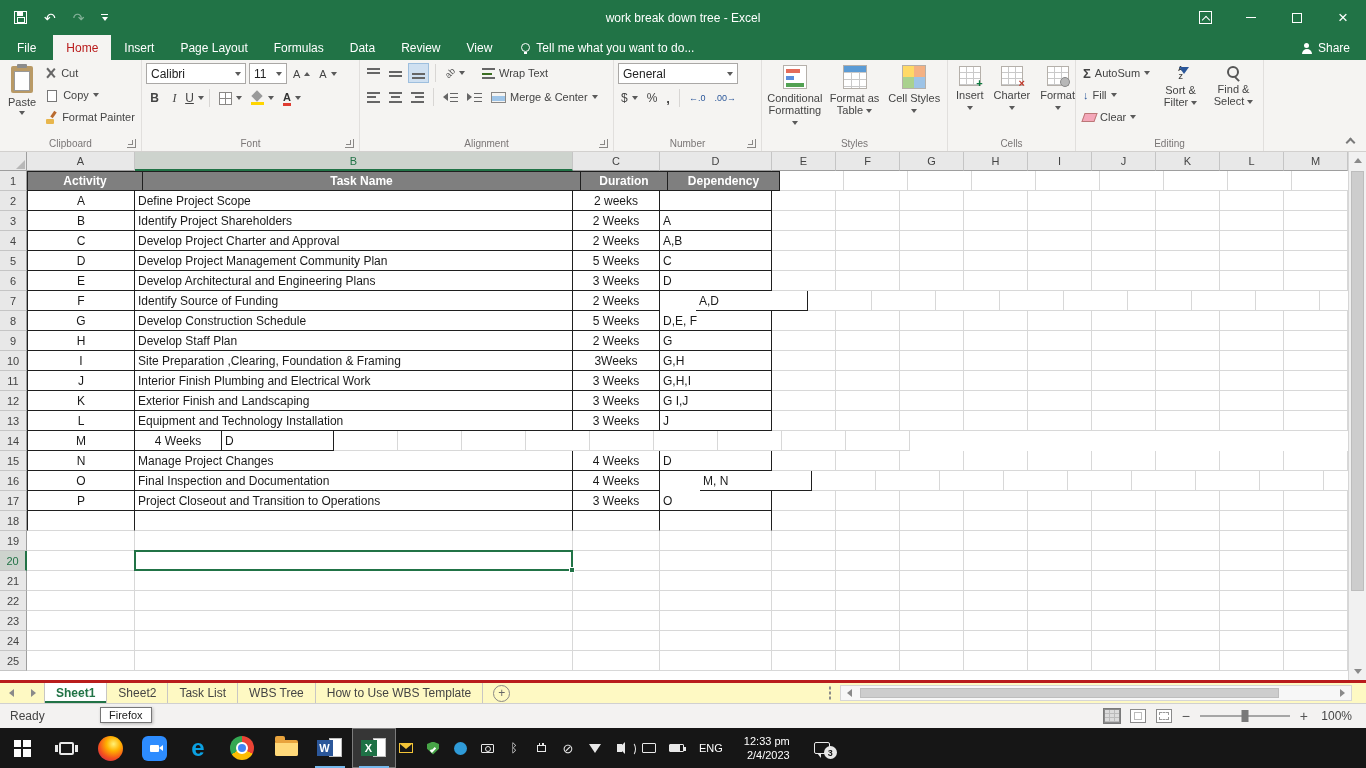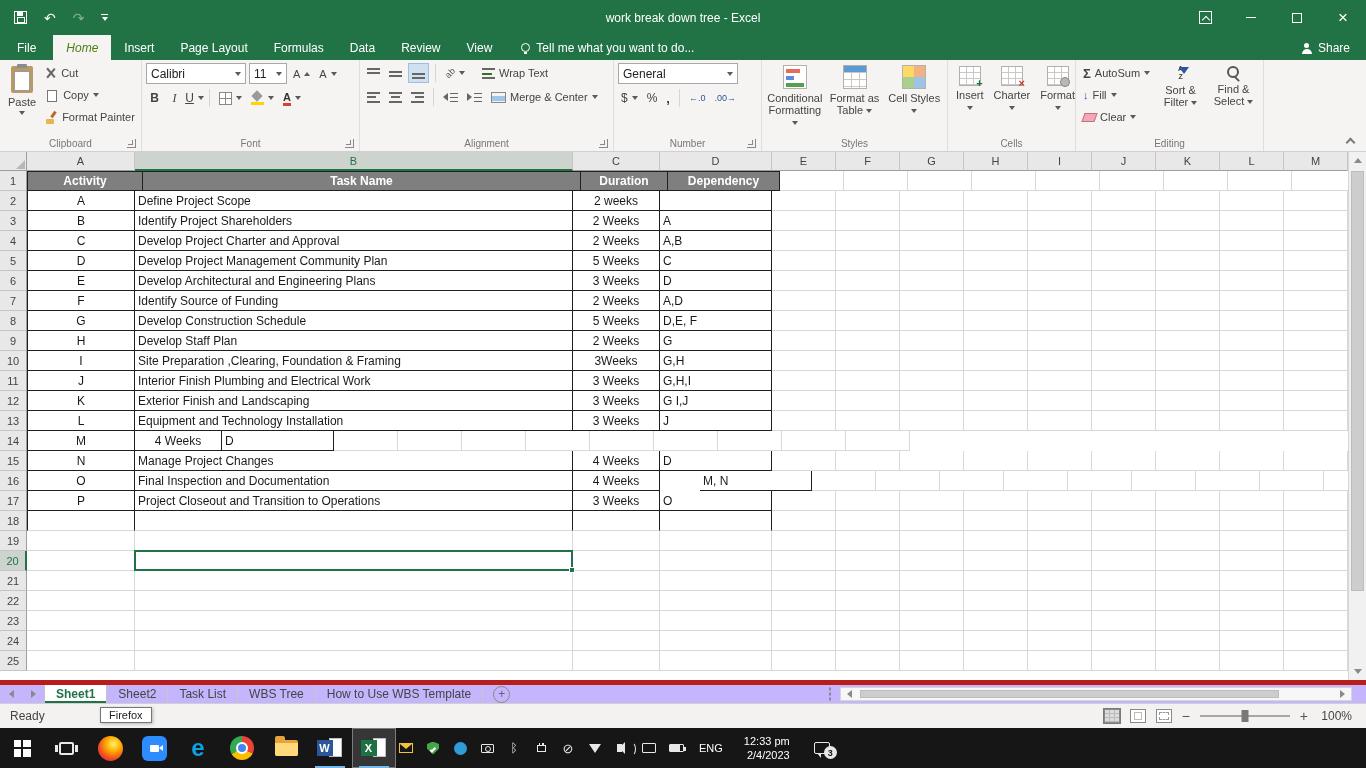--- a/index.html
+++ b/index.html
@@ -22,21 +22,21 @@
 .ic-rdo{width:13px;height:13px;border:1px solid #fff;position:relative;}
 .ic-rdo::after{content:"";position:absolute;left:3px;top:5px;width:5px;height:5px;border-top:1.5px solid #fff;border-left:1.5px solid #fff;transform:rotate(45deg);}
 .ic-min{width:10px;height:1.5px;background:#fff;display:block;}
 .ic-max{width:10px;height:10px;border:1px solid #fff;display:block;}
 .ic-close{font-size:17px;line-height:1;}
 
 
 .tabs{height:25px;background:#217346;display:flex;align-items:stretch;color:#fff;flex:0 0 25px;}
 .tab{display:flex;align-items:center;padding:0 13px;font-size:12px;cursor:default;}
 .tab.file{padding:0 17px;}
-.tab.active{background:#f5f4f2;color:#4d7c0f;font-style:italic;}
+.tab.active{background:#f5f4f2;color:#b91c1c;}
 .tellme{display:flex;align-items:center;gap:6px;margin-left:16px;font-size:12px;color:#fff;}
 .ic-bulb{width:9px;height:9px;border:1.2px solid #fff;border-radius:50%;position:relative;}
 .ic-bulb::after{content:"";position:absolute;left:2px;bottom:-3px;width:3px;height:2px;background:#fff;}
 .signin{margin-left:auto;display:flex;align-items:center;font-size:12px;padding:0 14px;margin-top:44px;}
 .sharebtn{display:flex;align-items:center;gap:6px;font-size:12px;padding:0 16px;}
 .ic-person{width:10px;height:10px;position:relative;}
 .ic-person::before{content:"";position:absolute;left:2.5px;top:0;width:5px;height:5px;border-radius:50%;background:#fff;}
 .ic-person::after{content:"";position:absolute;left:0;bottom:-1px;width:10px;height:5px;border-radius:5px 5px 0 0;background:#fff;}
 
 
@@ -145,21 +145,21 @@
 .vscroll{position:absolute;right:0;top:0;bottom:0;width:18px;background:#f1f1f1;border-left:1px solid #d6d6d6;}
 .vs-btn{height:17px;display:flex;align-items:center;justify-content:center;}
 .vs-btn.bot{position:absolute;bottom:0;left:0;right:0;}
 .sa-u{width:0;height:0;border-left:4px solid transparent;border-right:4px solid transparent;border-bottom:5px solid #8a8a8a;}
 .sa-d{width:0;height:0;border-left:4px solid transparent;border-right:4px solid transparent;border-top:5px solid #8a8a8a;}
 .sa-l{width:0;height:0;border-top:4px solid transparent;border-bottom:4px solid transparent;border-right:5px solid #8a8a8a;}
 .sa-r{width:0;height:0;border-top:4px solid transparent;border-bottom:4px solid transparent;border-left:5px solid #8a8a8a;}
 .vs-thumb{position:absolute;left:2px;right:2px;top:19px;height:420px;background:#cdcdcd;border:1px solid #bdbdbd;}
 
 
-.sheetbar{flex:0 0 23px;height:23px;background:#c4b5fd;border-top:5px solid #b91c1c;display:flex;align-items:stretch;}
+.sheetbar{flex:0 0 23px;height:23px;background:#fef9c3;border-top:3px solid #b91c1c;display:flex;align-items:stretch;}
 .snav{width:22px;display:flex;align-items:center;justify-content:center;}
 #sheettabs{display:flex;align-items:stretch;}
 .stab{display:flex;align-items:center;padding:0 11px;border-right:1px solid #c8c6c4;font-size:12px;color:#444;}
 .stab:first-child{border-left:1px solid #c8c6c4;}
 .stab.active{background:#fff;color:#217346;font-weight:700;box-shadow:inset 0 -2px 0 #217346;}
 .addsheet{width:17px;height:17px;border:1px solid #8a8886;border-radius:50%;align-self:center;margin-left:10px;display:flex;align-items:center;justify-content:center;font-size:12px;color:#666;}
 .sb-spacer{flex:1;}
 .dots{width:4px;height:14px;align-self:center;background:radial-gradient(circle,#8a8a8a 1.2px,transparent 1.4px) center/4px 5px repeat-y;margin-right:8px;}
 .hscroll{width:512px;display:flex;align-items:stretch;border:1px solid #d6d6d6;background:#f7f7f7;margin:2px 0;}
 .hs-btn{width:17px;display:flex;align-items:center;justify-content:center;}
@@ -642,21 +642,21 @@
           <div class="g-cell" style="width: 64px;"></div>
           <div class="g-cell" style="width: 64px;"></div>
           <div class="g-cell" style="width: 64px;"></div>
           <div class="g-cell" style="width: 64px;"></div>
         </div>
         <div class="g-row">
           <div class="g-rhead">7</div>
           <div class="g-cell c-tbl first center" style="width: 108px;">F</div>
           <div class="g-cell c-tbl" style="width: 438px;">Identify Source of Funding</div>
           <div class="g-cell c-tbl center" style="width: 87px;">2 Weeks</div>
-          <div class="g-cell c-tbl" style="width: 112px;">A,D</div>
+          <div class="g-cell c-tbl" style="width: 112px; margin-left: 36px;">A,D</div>
           <div class="g-cell" style="width: 64px;"></div>
           <div class="g-cell" style="width: 64px;"></div>
           <div class="g-cell" style="width: 64px;"></div>
           <div class="g-cell" style="width: 64px;"></div>
           <div class="g-cell" style="width: 64px;"></div>
           <div class="g-cell" style="width: 64px;"></div>
           <div class="g-cell" style="width: 64px;"></div>
           <div class="g-cell" style="width: 64px;"></div>
           <div class="g-cell" style="width: 64px;"></div>
         </div>

